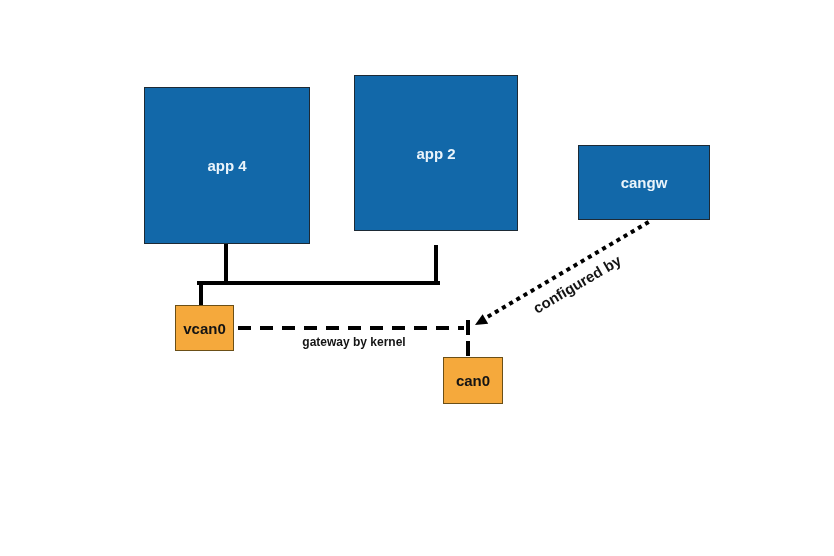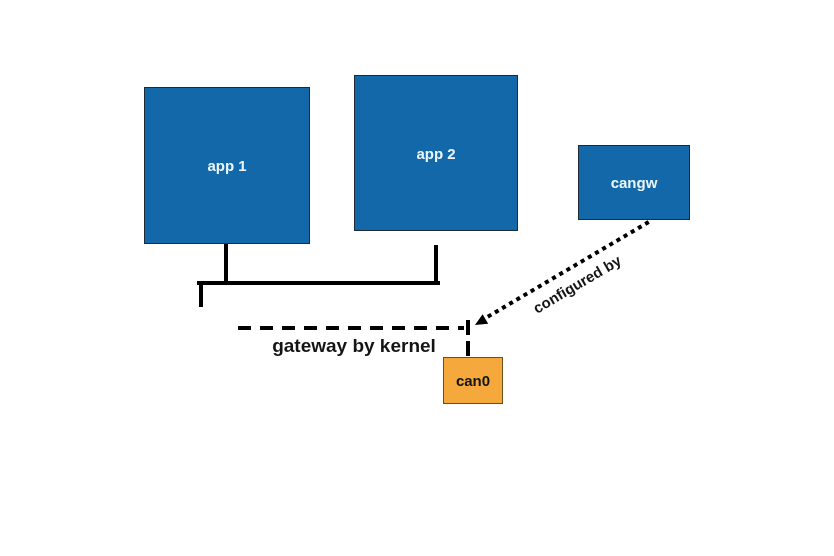--- a/index.html
+++ b/index.html
@@ -37,33 +37,33 @@
     font-size: 15px;
   }
   .node-interface {
     background: #f5a93c;
     border: 1px solid #6b4f17;
     color: #141414;
     font-size: 15px;
   }
   .node-app1  { left: 144px; top:  87px; width: 166px; height: 157px; }
   .node-app2  { left: 354px; top:  75px; width: 164px; height: 156px; }
-  .node-cangw { left: 578px; top: 145px; width: 112px; height:  75px; align-items: center; }
+  .node-cangw { left: 578px; top: 145px; width: 132px; height:  75px; align-items: center; }
   .node-vcan0 { left: 175px; top: 305px; width:  59px; height:  46px; }
   .node-can0  { left: 443px; top: 357px; width:  60px; height:  47px; }
   .edge-label {
     position: absolute;
     font-weight: bold;
     color: #141414;
     white-space: nowrap;
   }
   .label-gateway {
     left: 354px;
     top: 335px;
-    font-size: 19px;
+    font-size: 12px;
     transform: translateX(-50%);
   }
   .label-configured {
     left: 577px;
     top: 284px;
     font-size: 15px;
     transform: translate(-50%, -50%) rotate(-30.5deg);
   }
 </style>
 </head>
@@ -79,31 +79,34 @@
     <path d="M201 284 L201 305" stroke="#000000" stroke-width="4" fill="none" stroke-linecap="square"></path>
 
     <path d="M238 328 L464 328" stroke="#000000" stroke-width="4" fill="none" stroke-dasharray="13 9"></path>
     <path d="M468 320 L468 357" stroke="#000000" stroke-width="4" fill="none" stroke-dasharray="15 6"></path>
 
     <path d="M647 223 L489 316" stroke="#000000" stroke-width="4" fill="none" stroke-dasharray="0.1 8.2" stroke-linecap="square"></path>
     <polygon points="475,325 482.6,314.2 488.2,323.7" fill="#000000"></polygon>
   </svg>
 
   <div class="node node-process node-app1">
-    <span>app 1</span>
+    <span>app 4</span>
   </div>
 
   <div class="node node-process node-app2">
     <span>app 2</span>
   </div>
 
   <div class="node node-process node-cangw">
     <span>cangw</span>
   </div>
 
+  <div class="node node-interface node-vcan0">
+    <span>vcan0</span>
+  </div>
 
   <div class="node node-interface node-can0">
     <span>can0</span>
   </div>
 
   <div class="edge-label label-gateway">gateway by kernel</div>
 
   <div class="edge-label label-configured">configured by</div>
 
 </div>

